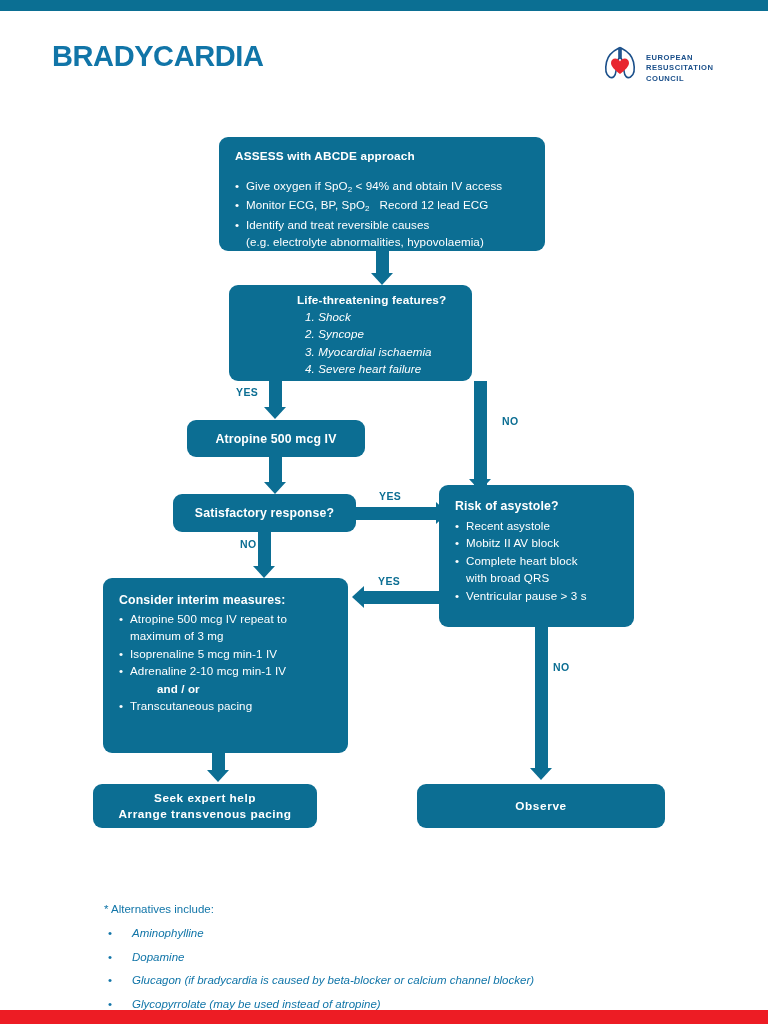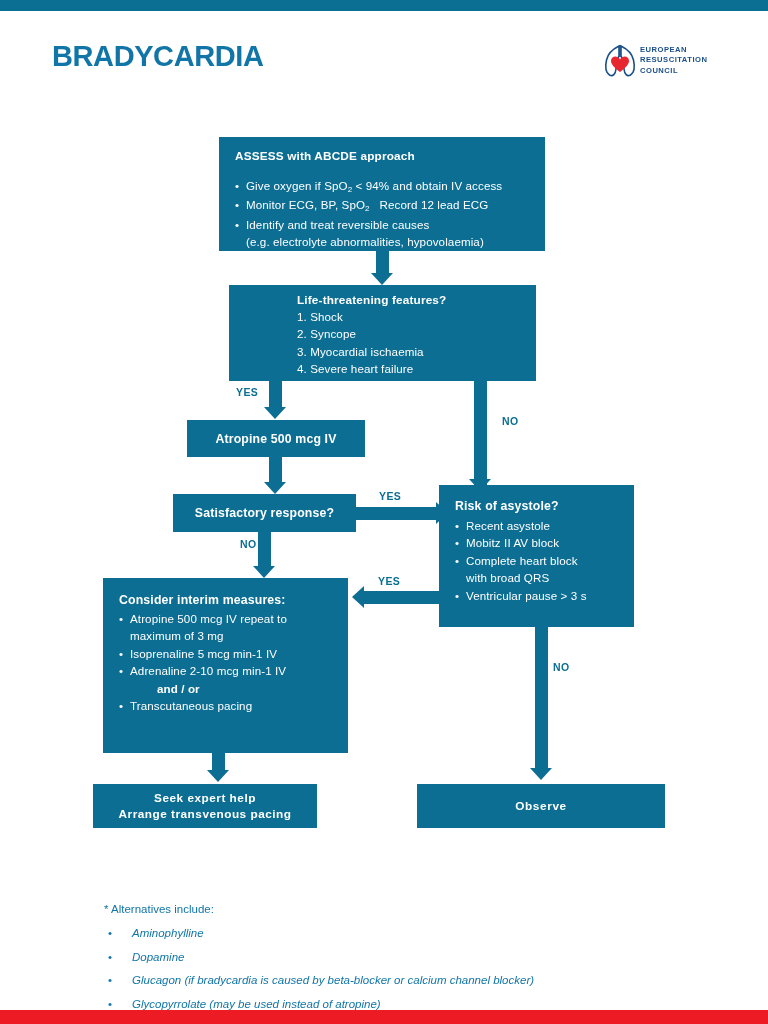--- a/index.html
+++ b/index.html
@@ -20,51 +20,51 @@
 
   
   .title{
     position:absolute;left:52px;top:40px;
     font-size:29px;font-weight:bold;letter-spacing:-0.4px;
     color:#1175a8;font-family:"Liberation Sans", sans-serif;
   }
 
   
   .logo{position:absolute;left:600px;top:37px;width:112px;height:88px;}
-  .logo-top{position:relative;height:47px;display:flex;align-items:center;}
+  .logo-top{position:relative;height:47px;display:flex;align-items:flex-end;gap:6px;}
   .logo-mark{width:40px;height:42px;flex:0 0 auto;}
   .logo-words{
     font-size:7.6px;font-weight:bold;line-height:10.5px;
     color:#1a4f8a;letter-spacing:0.5px;
   }
   .logo-badge{
     position:absolute;left:1px;top:47px;width:110px;height:55px;
     background:#ed1c24;border-radius:5px;color:#fff;
     display:flex;flex-direction:column;align-items:center;justify-content:center;
   }
   .logo-badge .g{font-size:12.5px;font-weight:bold;letter-spacing:2.0px;line-height:14px;}
   .logo-badge .y{font-size:24px;font-weight:normal;letter-spacing:1.2px;line-height:25px;margin-top:-1px;}
 
   
   .box{
-    position:absolute;background:#0c6e93;border-radius:0;
+    position:absolute;background:#0c6e93;border-radius:9px;
     color:#ffffff;box-sizing:border-box;
   }
   .box-center{display:flex;align-items:center;justify-content:center;text-align:center;}
 
   .b-txt{font-size:11.6px;line-height:17.4px;letter-spacing:0.1px;}
   .b-hd{font-size:11.8px;font-weight:bold;letter-spacing:0.15px;}
 
   ul.bul{list-style:none;margin:0;padding:0;}
   ul.bul li{position:relative;padding-left:11px;}
   ul.bul li:before{content:"\2022";position:absolute;left:0;top:0;}
   ul.bul li.nobul{padding-left:11px;}
   ul.bul li.nobul:before{content:"";}
 
-  ol.num{list-style:none;margin:0;padding:0;}
+  ol.num{list-style:none;margin:8px;padding:0;font-style:italic;}
   ol.num li{padding-left:0;}
 
   sub{font-size:8px;vertical-align:baseline;position:relative;top:2px;}
 
   
   .vline{position:absolute;background:#0c6e93;}
   .hline{position:absolute;background:#0c6e93;}
   .arrow-down{
     position:absolute;width:0;height:0;
     border-left:11px solid transparent;border-right:11px solid transparent;
@@ -130,21 +130,21 @@
         <span>Monitor ECG, BP, SpO</span><sub>2</sub><span style="white-space:pre">   Record 12 lead ECG</span>
       </li>
       <li>Identify and treat reversible causes</li>
       <li class="nobul">(e.g. electrolyte abnormalities, hypovolaemia)</li>
     </ul>
   </div>
 
   <div class="vline" style="left:376px;top:251px;width:13px;height:26px;"></div>
   <div class="arrow-down" style="left:371px;top:273px;"></div>
 
-  <div class="box" style="left:229px;top:285px;width:307px;height:96px;padding:8px 0 0 68px;">
+  <div class="box" style="left:229px;top:285px;width:243px;height:96px;padding:8px 0 0 68px;">
     <div class="b-hd">Life-threatening features?</div>
     <ol class="num b-txt" style="margin-top:1px;">
       <li>1. Shock</li>
       <li>2. Syncope</li>
       <li>3. Myocardial ischaemia</li>
       <li>4. Severe heart failure</li>
     </ol>
   </div>
 
   <div class="vline" style="left:269px;top:381px;width:13px;height:28px;"></div>

